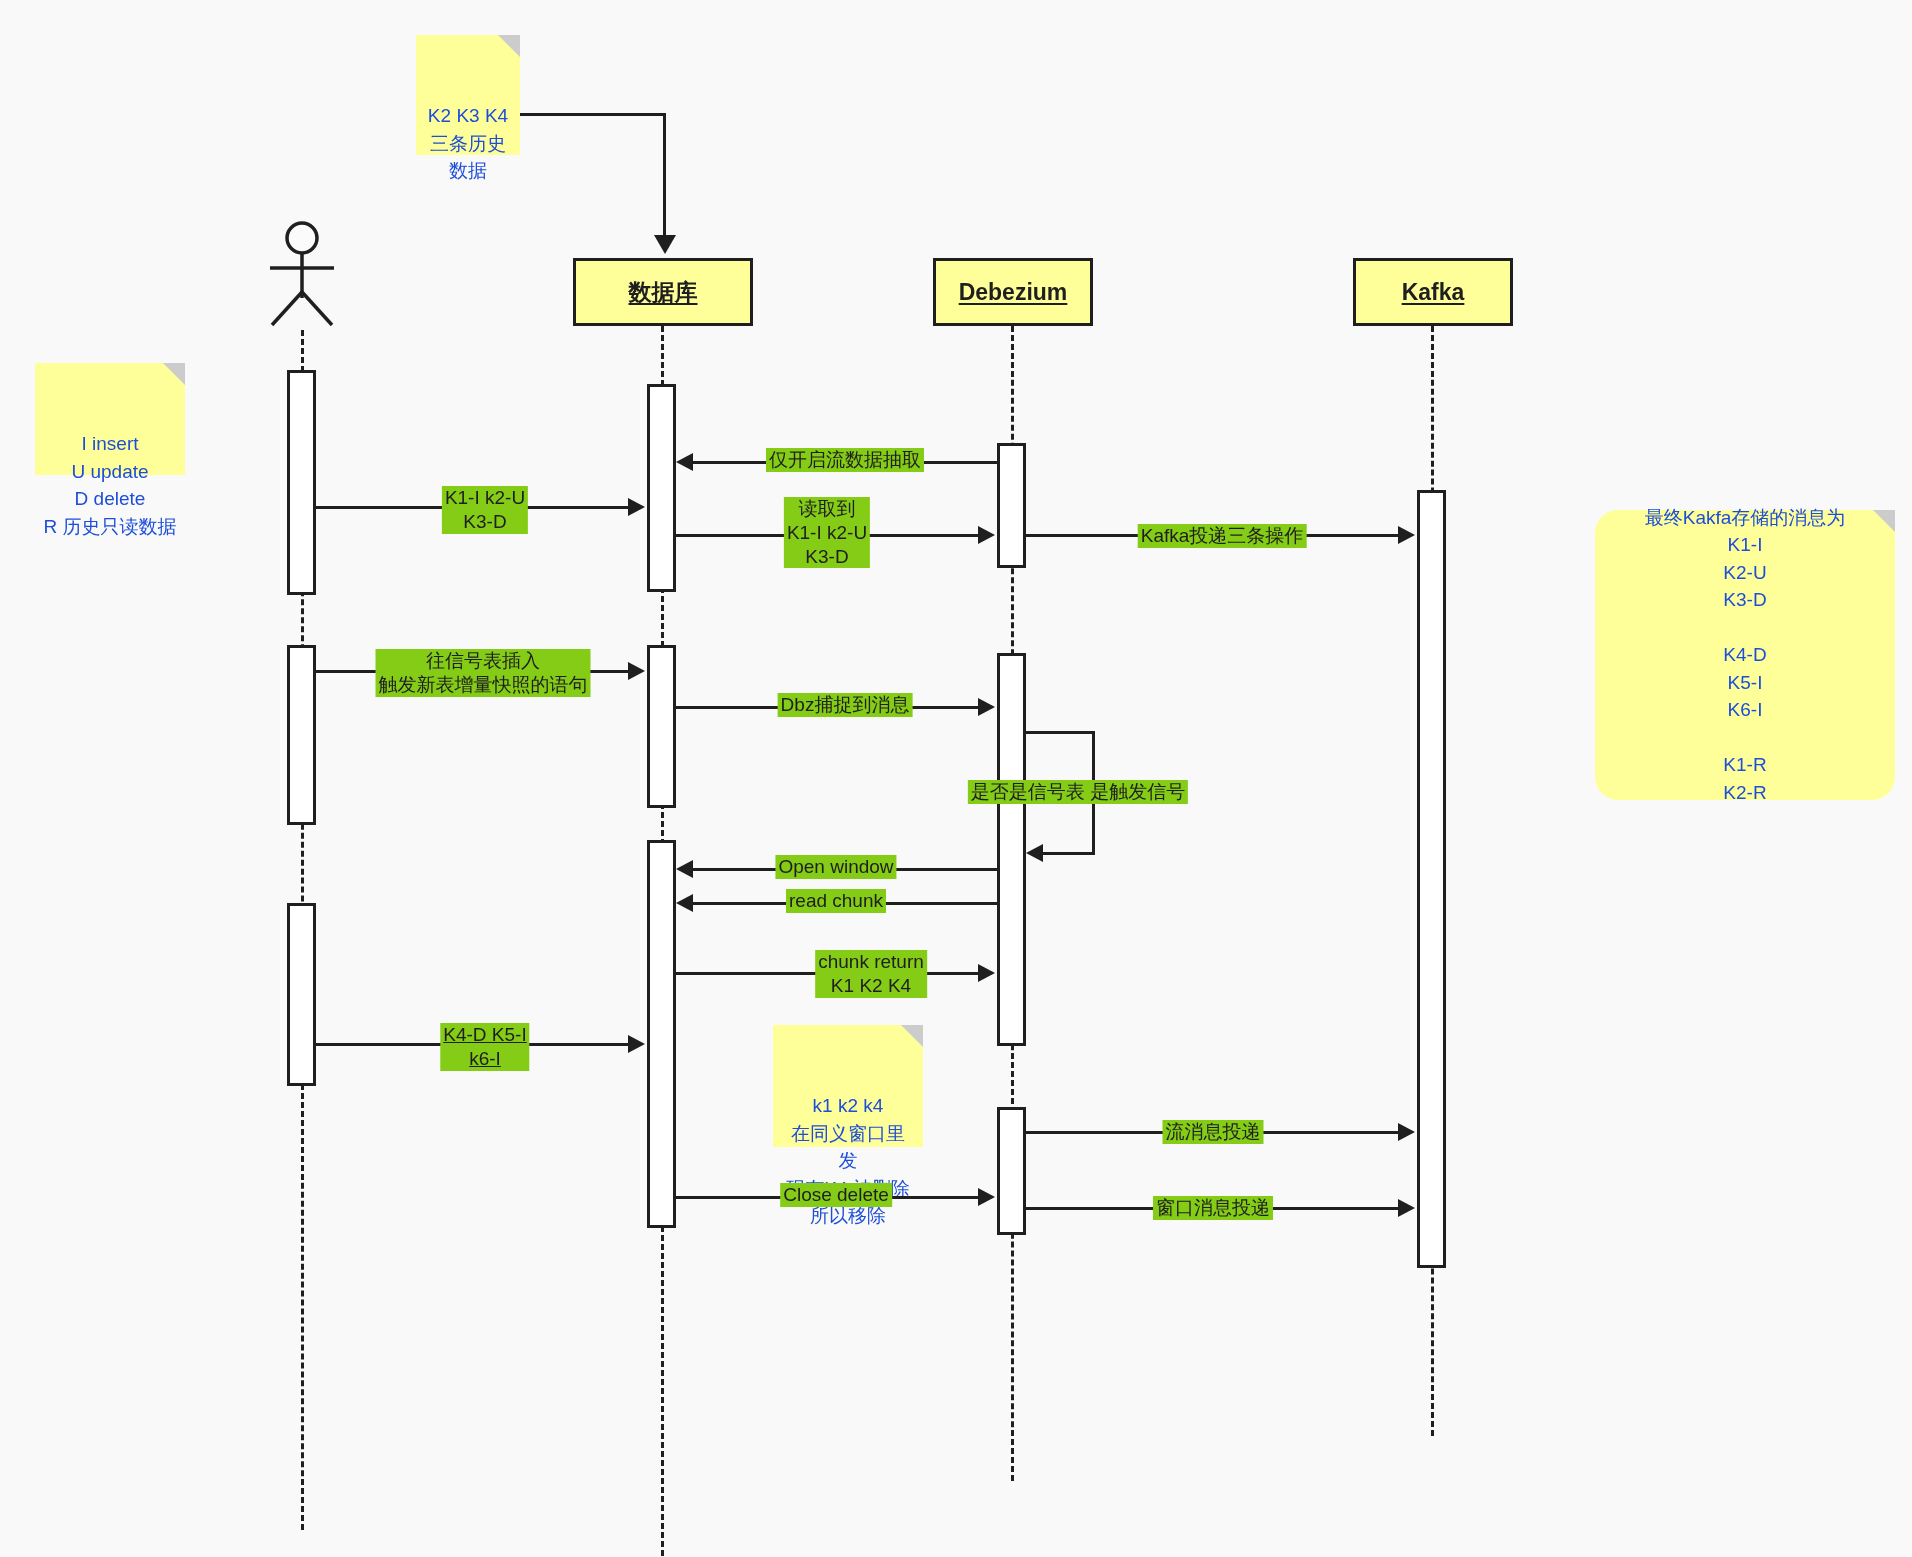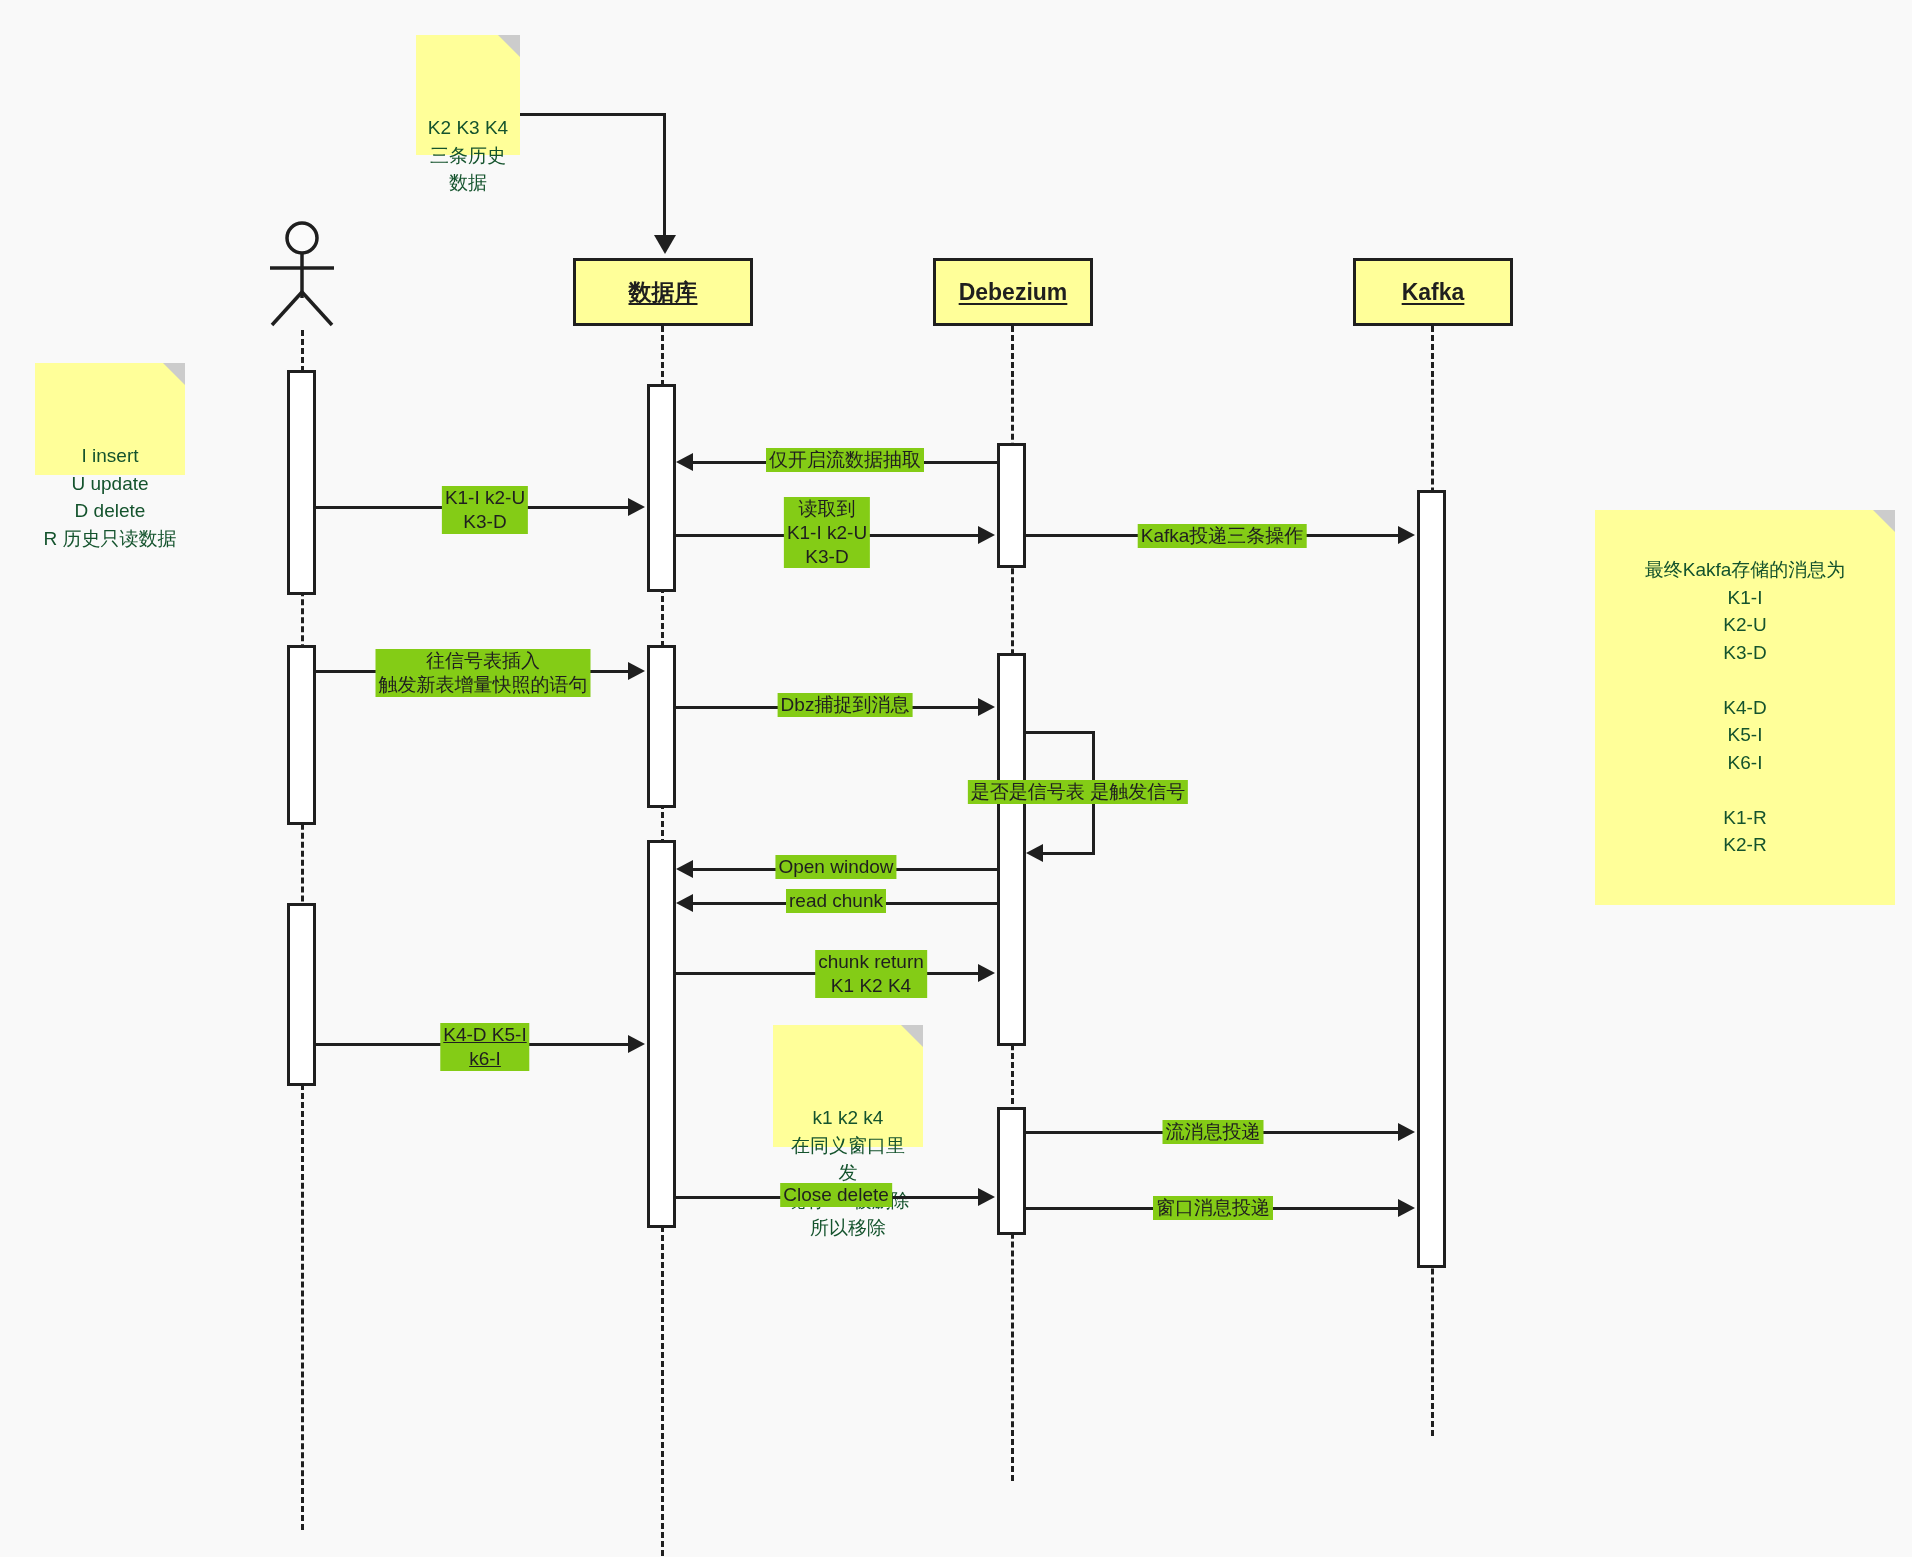--- a/index.html
+++ b/index.html
@@ -53,22 +53,22 @@
     position: absolute;
   }
   
   .note {
     position: absolute;
     background: #ffff99;
     box-sizing: border-box;
     font-size: 19px;
     line-height: 1.45;
     text-align: center;
-    color: #14532d;
-    padding: 24px 8px;
+    color: #1d4ed8;
+    padding: 12px 8px;
     white-space: pre-line;
   }
   .note .fold {
     position: absolute;
     top: 0;
     right: 0;
     width: 0;
     height: 0;
     border-left: 22px solid transparent;
     border-top: 22px solid #cccccc;
@@ -138,21 +138,21 @@
   <div class="arrow-d" style="left:654px; top:235px;"></div>
 
   <div class="note note-left" style="left:35px; top:363px; height:112px;">
     <span class="fold"></span>
     <span>I insert
 U update
 D delete
 R 历史只读数据</span>
   </div>
 
-  <div class="note note-right" style="left:1595px; top:510px; height:395px; display:flex; align-items:center; justify-content:center;">
+  <div class="note note-right" style="left:1595px; top:510px; height:290px; display:flex; align-items:center; justify-content:center;border-radius:23px;">
     <span class="fold"></span>
     <span>最终Kakfa存储的消息为
 K1-I
 K2-U
 K3-D
 
 K4-D
 K5-I
 K6-I
 

